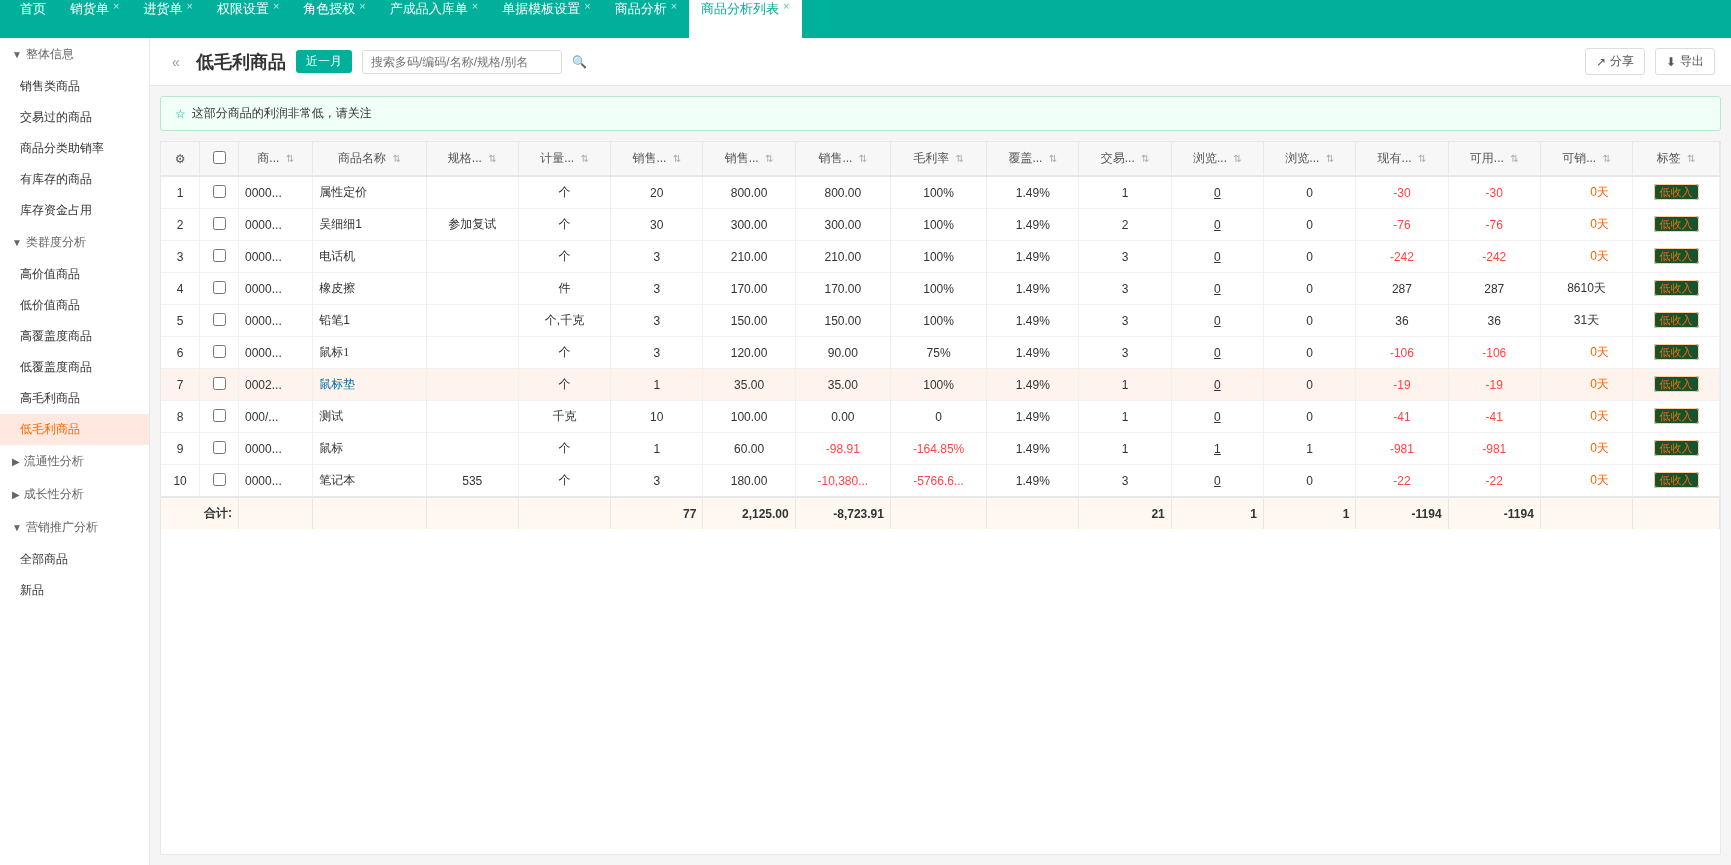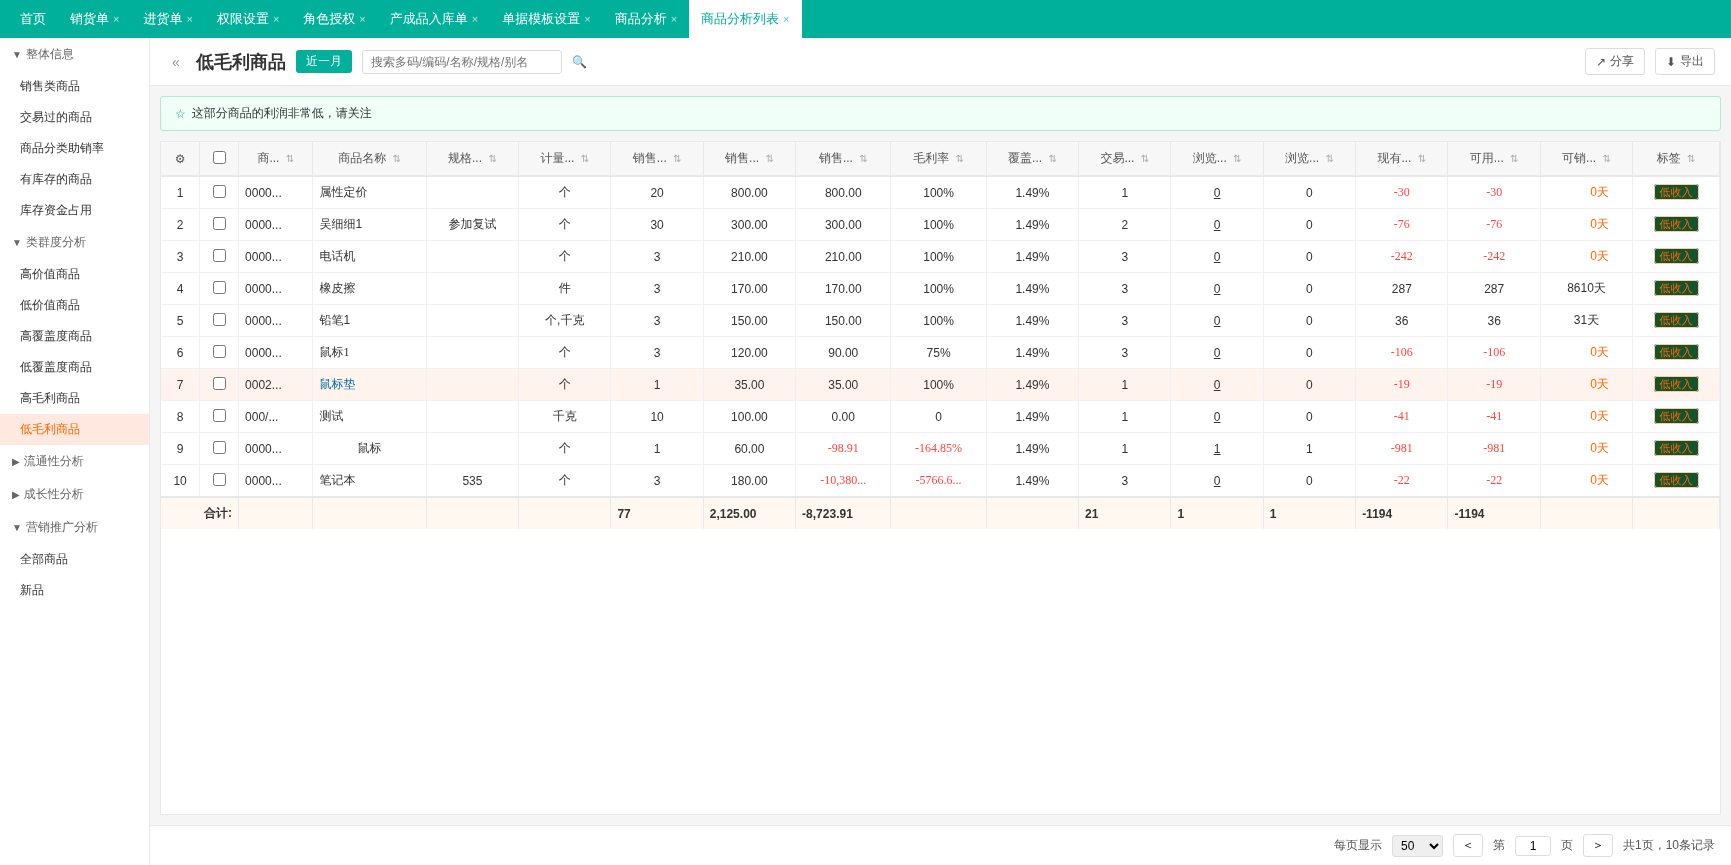--- a/index.html
+++ b/index.html
@@ -11,21 +11,20 @@
       display: flex;
       align-items: center;
       height: 38px;
       padding: 0 8px;
       color: #fff;
     }
     .top-nav .nav-item {
       padding: 0 12px;
       height: 38px;
       display: flex;
-      align-items: center;
       cursor: pointer;
       font-size: 13px;
       white-space: nowrap;
     }
     .top-nav .nav-item.active { background: #fff; color: #00b09b; }
     .top-nav .nav-item .close-x { margin-left: 4px; font-size: 11px; opacity: 0.7; }
 
     
     .main-layout { display: flex; height: calc(100vh - 38px); overflow: hidden; }
 
@@ -153,38 +152,38 @@
     thead th .sort-icon { margin-left: 3px; color: #aaa; font-size: 10px; }
     tbody tr { border-bottom: 1px solid #f0f0f0; }
     tbody tr.highlighted { background: #fff3ed; }
     tbody td {
       padding: 7px 6px;
       text-align: center;
       border-right: 1px solid #f0f0f0;
       white-space: nowrap;
     }
     .td-left { text-align: left; }
-    .text-red { color: #ff4444; font-family: Liberation Serif, serif; }
+    .text-red { color: #ff4444; }
     .text-orange { color: #ff6600; padding-left: 32px; }
     .tag-badge {
       background: #14532d;
       color: #ff6600;
       border: 1px solid #ffcca0;
       padding: 1px 5px;
       border-radius: 3px;
       font-size: 11px;
     }
     .underline-link { text-decoration: underline; cursor: pointer; color: #333; }
 
     
     .table-footer {
       background: #fff8f0;
       border-top: 2px solid #e8e8e8;
     }
-    .table-footer td { font-weight: bold; padding: 7px 6px; text-align: left; border-right: 1px solid #e8e8e8; }
+    .table-footer td { font-weight: bold; padding: 7px 6px; text-align: right; border-right: 1px solid #e8e8e8; }
 
     
     .pagination-bar {
       background: #fff;
       border-top: 1px solid #e8e8e8;
       padding: 8px 16px;
       display: flex;
       align-items: center;
       justify-content: flex-end;
       gap: 10px;
@@ -516,21 +515,21 @@
       <td>0</td>
       <td class="text-red">-41</td>
       <td class="text-red">-41</td>
       <td class="text-orange">0天</td>
       <td><span class="tag-badge">低收入</span></td>
     </tr>
             <tr>
       <td>9</td>
       <td><input type="checkbox" style=""></td>
       <td class="td-left">0000...</td>
-      <td class="td-left" style="cursor:pointer; color:#333;text-align:center;">鼠标</td>
+      <td class="td-left" style="cursor:pointer; color:#333;">鼠标</td>
       <td></td>
       <td>个</td>
       <td>1</td>
       <td>60.00</td>
       <td class="text-red">-98.91</td>
       <td class="text-red">-164.85%</td>
       <td>1.49%</td>
       <td>1</td>
       <td><span class="underline-link">1</span></td>
       <td>1</td>
@@ -577,29 +576,15 @@
             <td>1</td>
             <td>-1194</td>
             <td>-1194</td>
             <td></td>
             <td></td>
           </tr>
         </tfoot>
       </table>
     </div>
 
-    <div class="pagination-bar">
-      <span>每页显示</span>
-      <select class="page-size-select">
-        <option>50</option>
-        <option>20</option>
-        <option>100</option>
-      </select>
-      <button class="page-btn">＜</button>
-      <span>第</span>
-      <input class="page-input" type="text" value="1" style="">
-      <span>页</span>
-      <button class="page-btn">＞</button>
-      <span>共1页，10条记录</span>
-    </div>
 
   </div>
 </div>
 
 </body></html>

